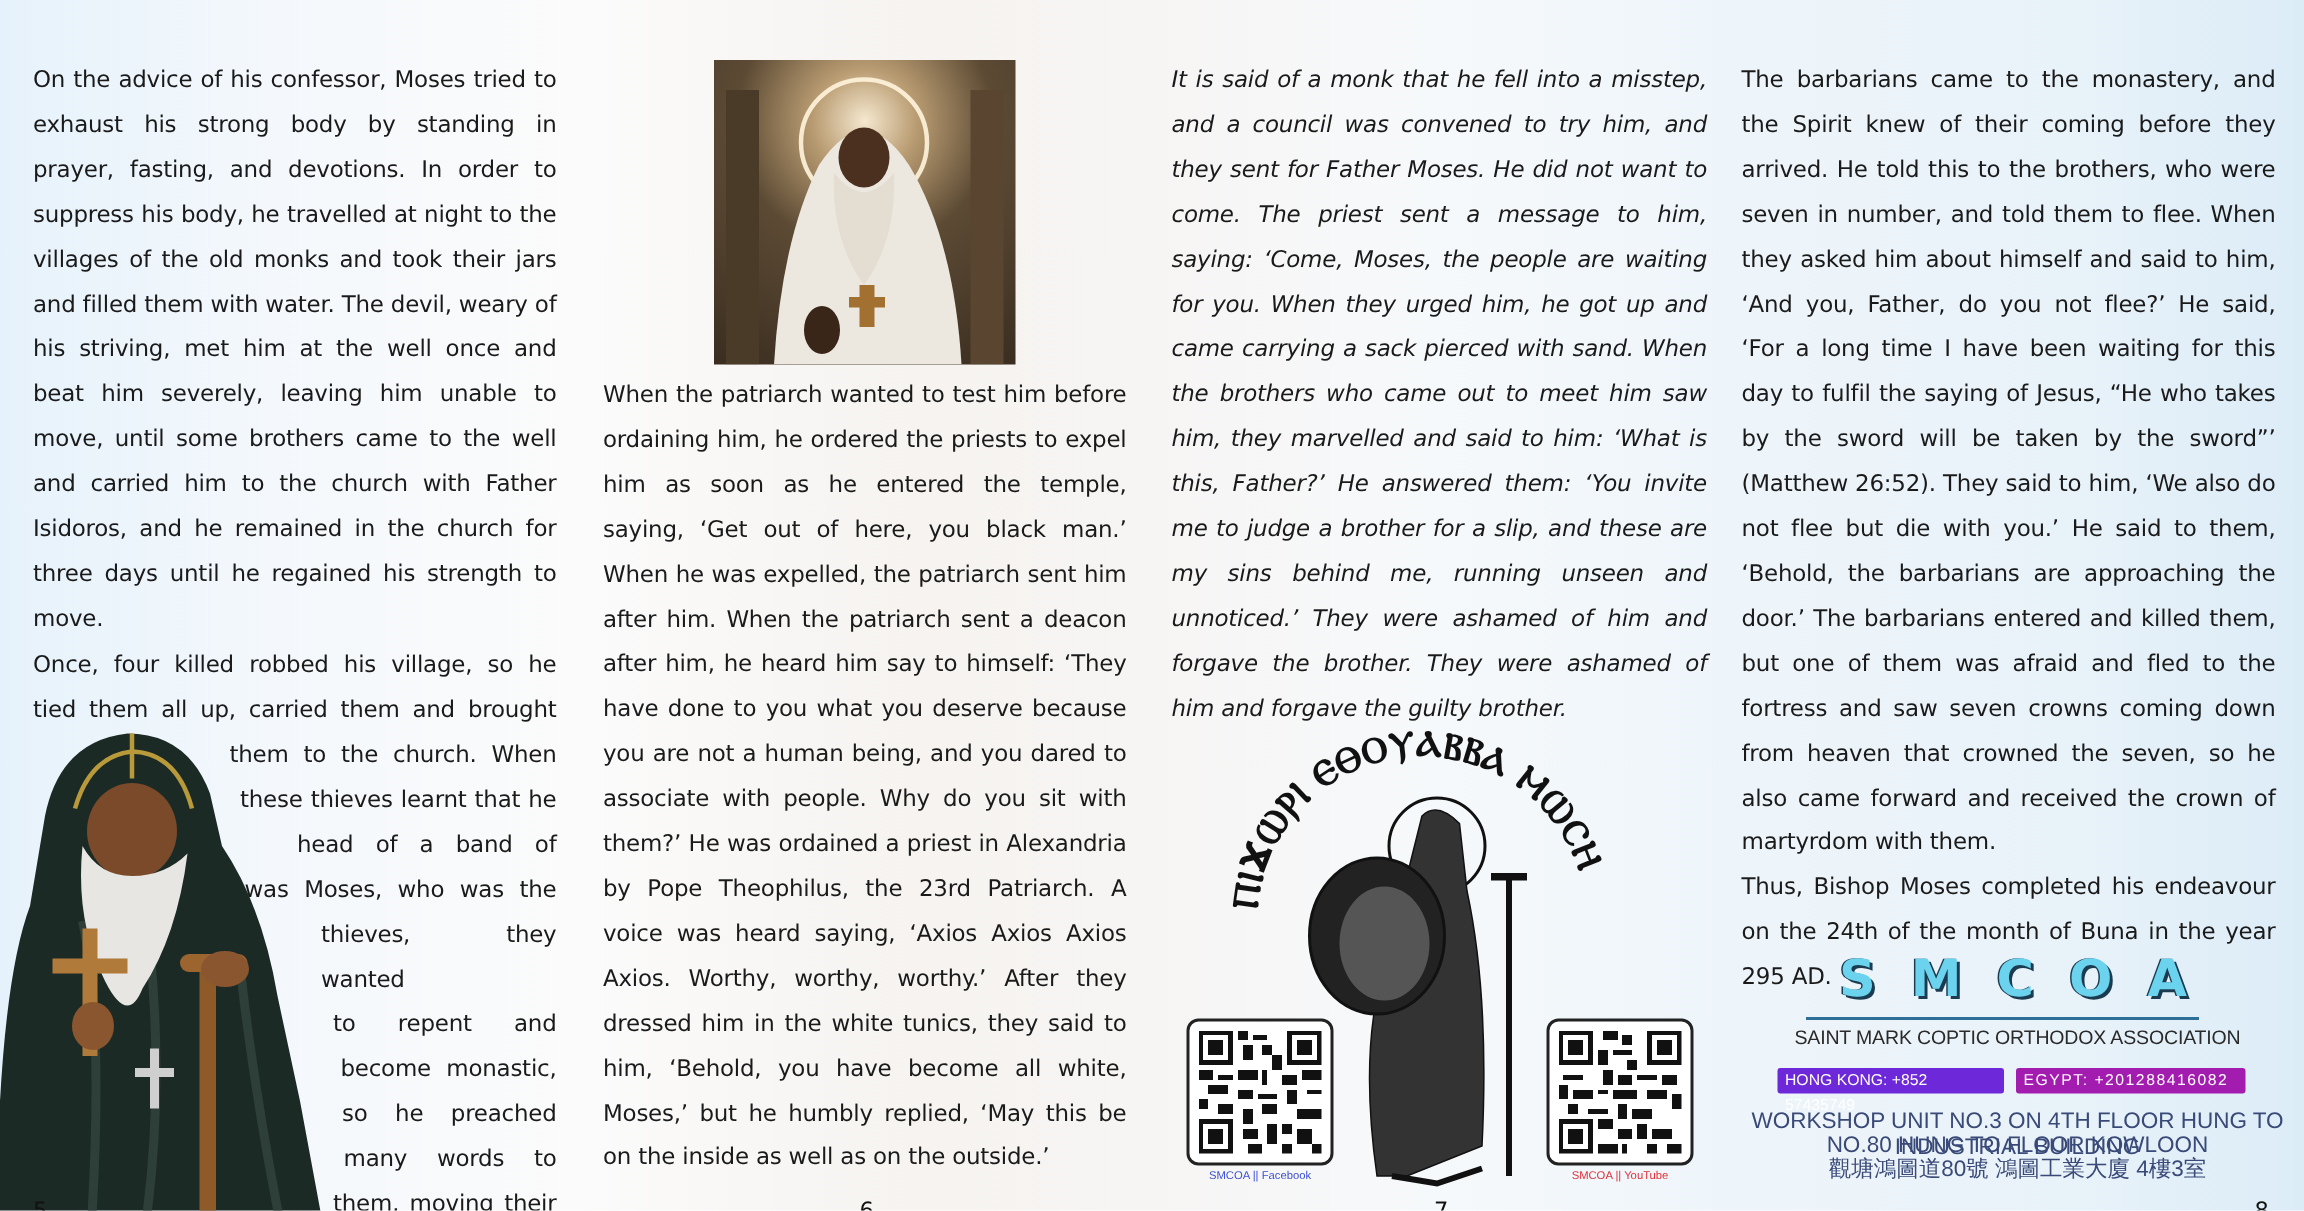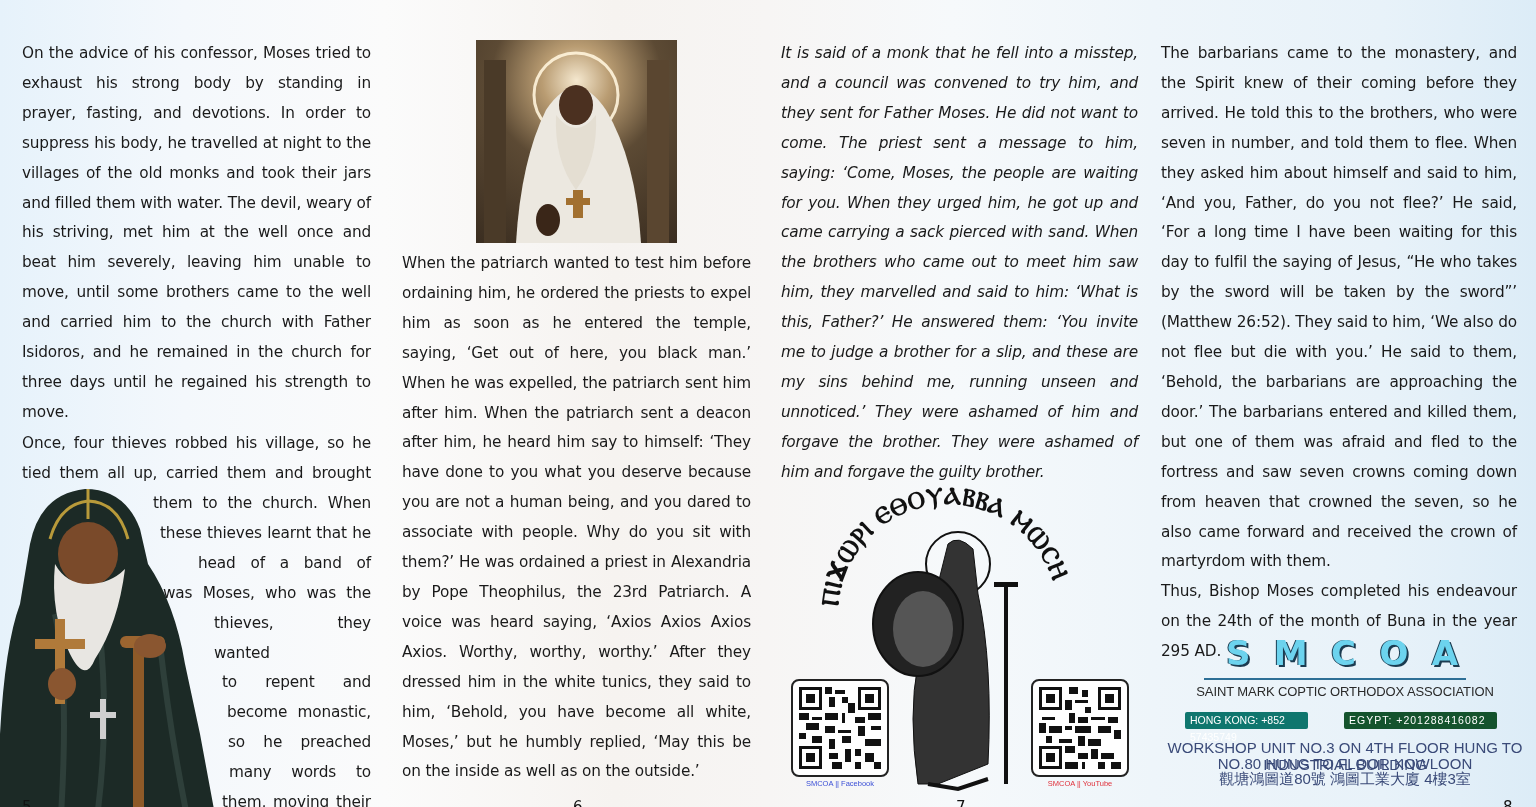--- a/index.html
+++ b/index.html
@@ -57,33 +57,33 @@
     position: absolute; left: 64px; top: 612px; width: 252px;
     display: flex; justify-content: space-between; padding: 0 10px;
     font-family: "DejaVu Sans", sans-serif; font-weight: bold; font-size: 34px;
     color: #6cd3ee; letter-spacing: 0;
     text-shadow: 2px 2px 0 #1b3b50, -1px 0 0 #1b3b50;
     line-height: 34px;
   }
   .smcoa-line { position: absolute; left: 52px; top: 654px; width: 262px; height: 2px; background: #2d6f96; }
   .assoc { position: absolute; left: 28px; top: 660px; width: 330px; text-align: center; font-size: 13px; color: #2a2a2a; font-family: "Liberation Sans", sans-serif; letter-spacing: -0.1px; }
   .badge { position: absolute; top: 688px; height: 17px; font-size: 10.5px; color: #fff; line-height: 17px; padding: 0 5px; font-family: "Liberation Sans", sans-serif; border-radius: 2px; }
-  .badge.hk { left: 33px; width: 123px; background: #0f766e; }
-  .badge.eg { left: 192px; width: 153px; background: #14532d; letter-spacing: 1px; }
+  .badge.hk { left: 33px; width: 151px; background: #6d28d9; }
+  .badge.eg { left: 192px; width: 153px; background: #a21caf; letter-spacing: 1px; }
   .addr { position: absolute; left: 10px; width: 366px; text-align: center; font-size: 15px; color: #3a4a78; font-family: "Liberation Sans", sans-serif; }
 </style>
 </head>
 <body>
 
 <section class="page" id="p5">
   <div class="txt txt1">
     <p>On the advice of his confessor, Moses tried to exhaust his strong body by standing in prayer, fasting, and devotions. In order to suppress his body, he travelled at night to the villages of the old monks and took their jars and filled them with water. The devil, weary of his striving, met him at the well once and beat him severely, leaving him unable to move, until some brothers came to the well and carried him to the church with Father Isidoros, and he remained in the church for three days until he regained his strength to move.</p>
   </div>
   <div class="txt" style="left:22px; top:405px; width:349px;">
-    <span style="display:block;text-align:justify;text-align-last:justify;">Once, four thieves robbed his village, so he</span>
+    <span style="display:block;text-align:justify;text-align-last:justify;">Once, four killed robbed his village, so he</span>
     <span style="display:block;text-align:justify;text-align-last:justify;">tied them all up, carried them and brought</span>
   </div>
 
   <div class="txt indent-lines" style="left:0; top:465px; width:371px;">
     <span style="margin-left:153px;">them to the church. When</span>
     <span style="margin-left:160px;">these thieves learnt that he</span>
     <span style="margin-left:198px;">head of a band of</span>
     <span style="margin-left:163px;">was Moses, who was the</span>
     <span style="margin-left:214px;">thieves, they wanted</span>
     <span style="margin-left:222px;">to repent and</span>

